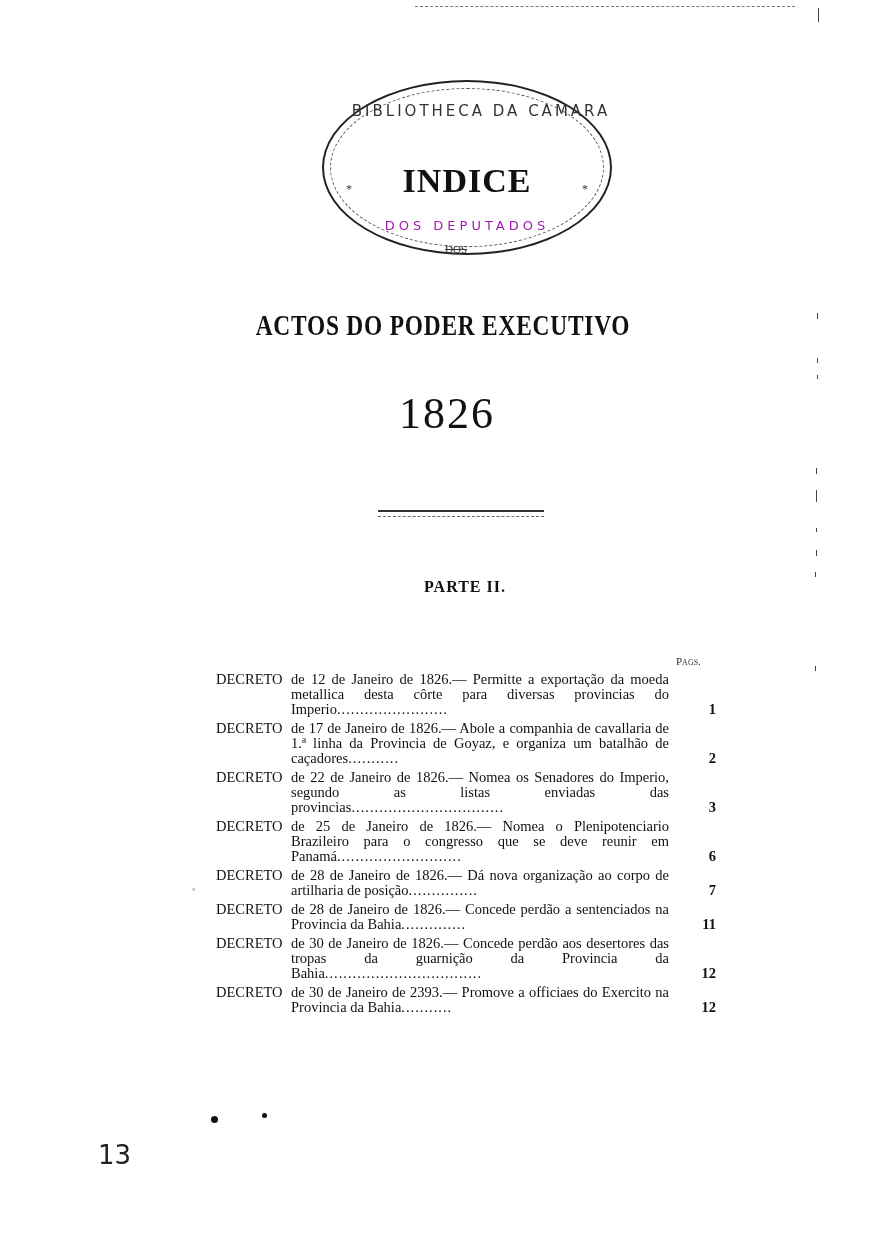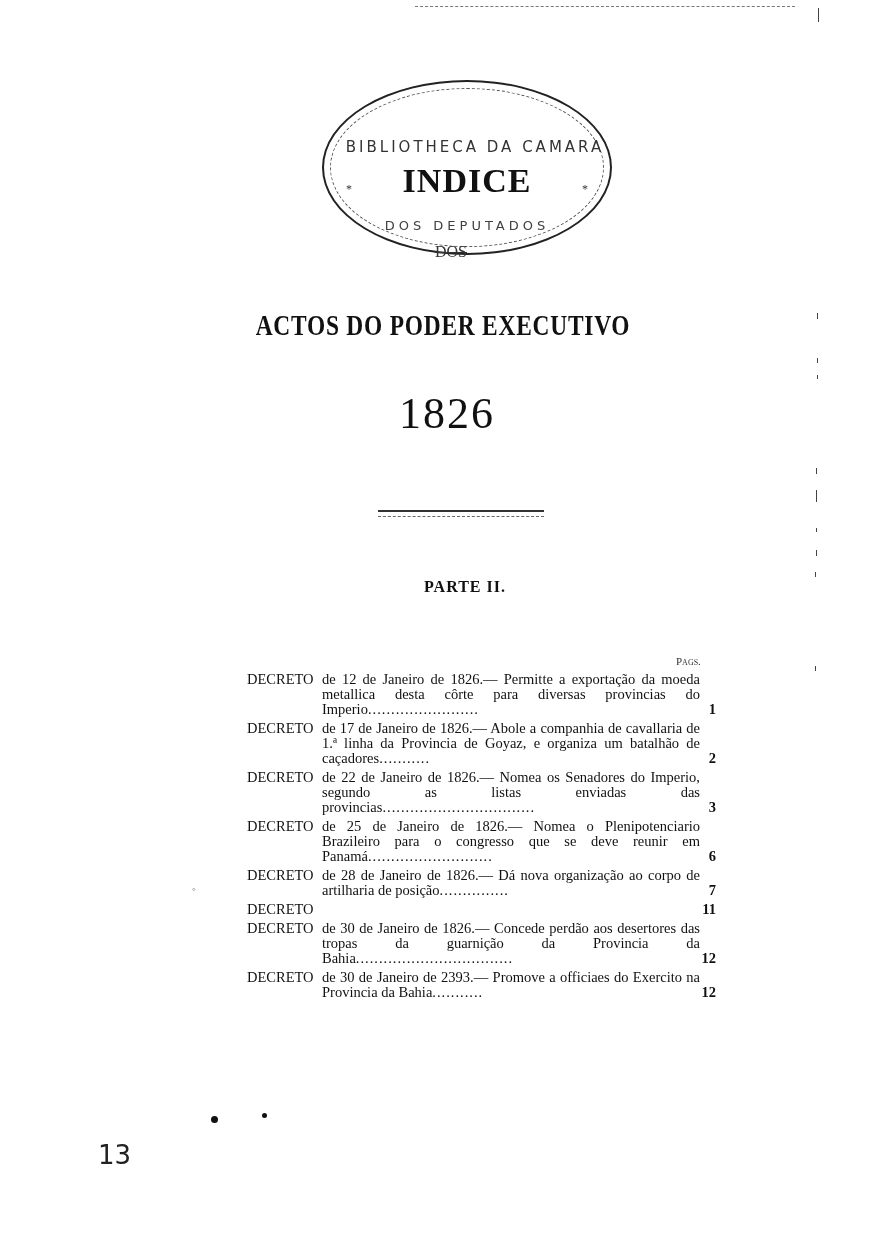--- a/index.html
+++ b/index.html
@@ -40,39 +40,38 @@
     }
     .stamp-inner {
       position: absolute;
       left: 6px; top: 6px; right: 6px; bottom: 6px;
       border: 1px dashed #555;
       border-radius: 50%;
     }
     .stamp-arc-top {
       position: absolute;
       top: 20px;
-      left: 8px;
+      left: 14px;
       width: 100%;
       text-align: center;
       font-family: "DejaVu Sans", sans-serif;
       font-size: 15px;
       letter-spacing: 3px;
       color: #333;
-      margin-top: 36px;
     }
     .stamp-arc-bottom {
       position: absolute;
       bottom: 20px;
       left: 0;
       width: 100%;
       text-align: center;
       font-family: "DejaVu Sans", sans-serif;
       font-size: 13px;
       letter-spacing: 4px;
-      color: #404040;
+      color: #a21caf;
     }
     .stamp-star {
       position: absolute;
       top: 100px;
       font-size: 12px;
       color: #333;
     }
     .stamp-title {
       position: absolute;
       top: 80px;
@@ -80,22 +79,22 @@
       width: 100%;
       text-align: center;
       font-size: 34px;
       font-weight: bold;
       letter-spacing: 1px;
       color: #111;
     }
     .stamp-dos {
       position: absolute;
       top: 243px;
-      left: 435px;
-      font-size: 16px;
+      left: 445px;
+      font-size: 11px;
       color: #333;
       text-decoration: line-through;
     }
     .heading {
       position: absolute;
       left: 0;
       width: 870px;
       text-align: center;
     }
     .main-title {
@@ -147,21 +146,20 @@
     .entry {
       display: flex;
       margin-bottom: 4px;
       font-size: 14.5px;
       line-height: 15px;
     }
     .entry-type {
       width: 75px;
       flex: 0 0 75px;
       letter-spacing: 0;
-      margin-left: 31px;
     }
     .entry-body {
       width: 378px;
       flex: 0 0 378px;
       text-align: justify;
     }
     .entry-body .leader {
       letter-spacing: 1px;
     }
     .entry-page {
@@ -245,20 +243,21 @@
     <span class="entry-body"><span>de 25 de Janeiro de 1826.— Nomea o Plenipotenciario Brazileiro para o congresso que se deve reunir em Panamá</span><span class="leader">...........................</span></span>
     <span class="entry-page">6</span>
   </div>
   <div class="entry">
     <span class="entry-type">DECRETO</span>
     <span class="entry-body"><span>de 28 de Janeiro de 1826.— Dá nova organização ao corpo de artilharia de posição</span><span class="leader">...............</span></span>
     <span class="entry-page">7</span>
   </div>
   <div class="entry">
     <span class="entry-type">DECRETO</span>
+    <span class="entry-body"><span>de 28 de Janeiro de 1826.— Concede perdão a sentenciados na Provincia da Bahia</span><span class="leader">..............</span></span>
     <span class="entry-page">11</span>
   </div>
   <div class="entry">
     <span class="entry-type">DECRETO</span>
     <span class="entry-body"><span>de 30 de Janeiro de 1826.— Concede perdão aos desertores das tropas da guarnição da Provincia da Bahia</span><span class="leader">..................................</span></span>
     <span class="entry-page">12</span>
   </div>
   <div class="entry">
     <span class="entry-type">DECRETO</span>
     <span class="entry-body"><span>de 30 de Janeiro de 2393.— Promove a officiaes do Exercito na Provincia da Bahia</span><span class="leader">...........</span></span>

